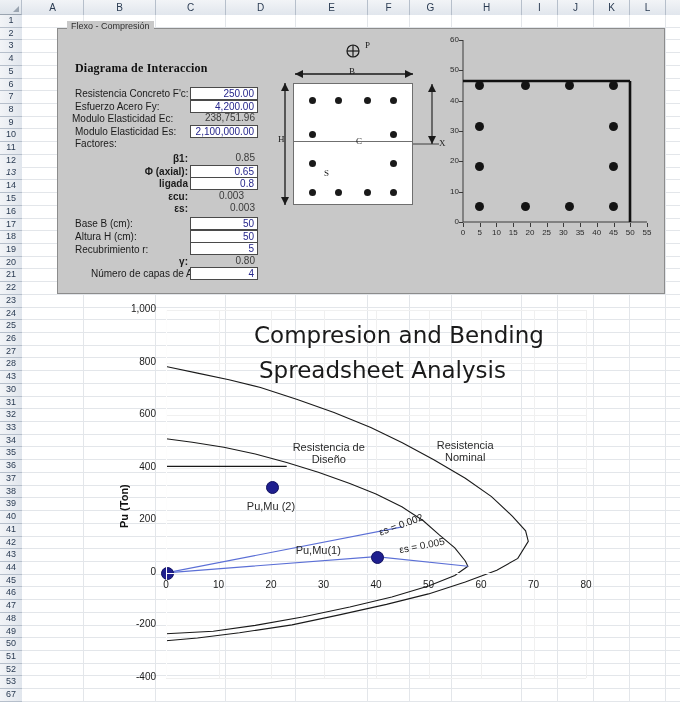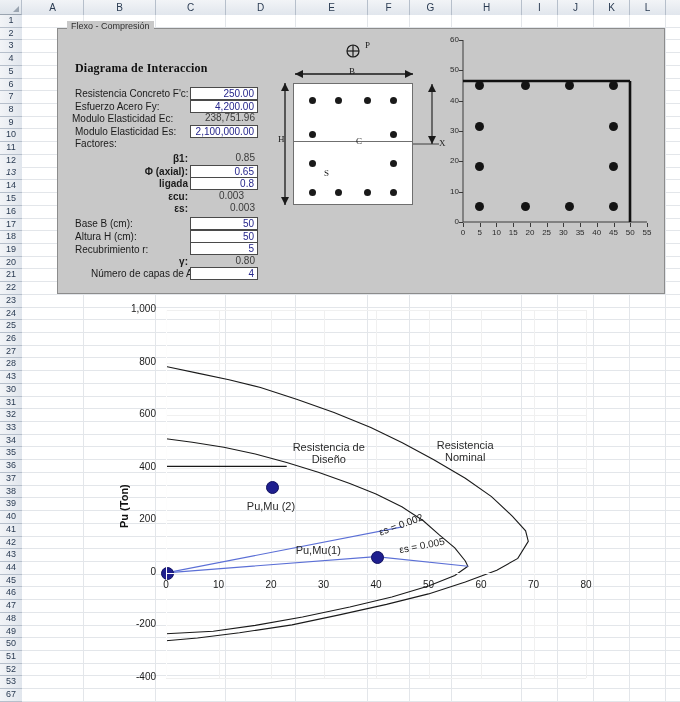--- a/index.html
+++ b/index.html
@@ -449,15 +449,17 @@
         <div class="xtick" style="left: 99.5px; top: 278.857px;">10</div>
         <div class="xtick" style="left: 152px; top: 278.857px;">20</div>
         <div class="xtick" style="left: 204.5px; top: 278.857px;">30</div>
         <div class="xtick" style="left: 257px; top: 278.857px;">40</div>
         <div class="xtick" style="left: 309.5px; top: 278.857px;">50</div>
         <div class="xtick" style="left: 362px; top: 278.857px;">60</div>
         <div class="xtick" style="left: 414.5px; top: 278.857px;">70</div>
         <div class="xtick" style="left: 467px; top: 278.857px;">80</div>
       </div>
 
+    <div class="ctitle" style="left:150px;top:22px;">Compresion and Bending</div>
+    <div class="ctitle" style="left:155px;top:57px;">Spreadsheet Analysis</div>
   </div>
 
 </div>
 
 </body></html>

